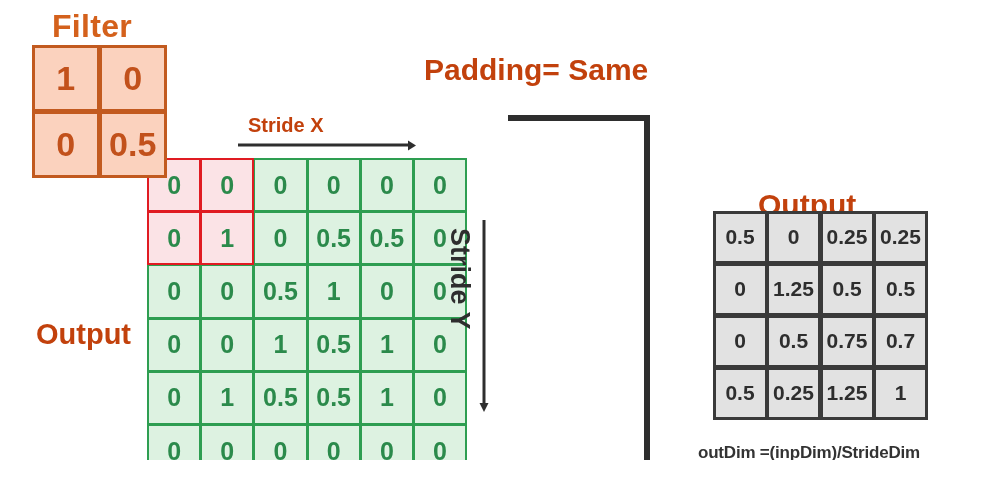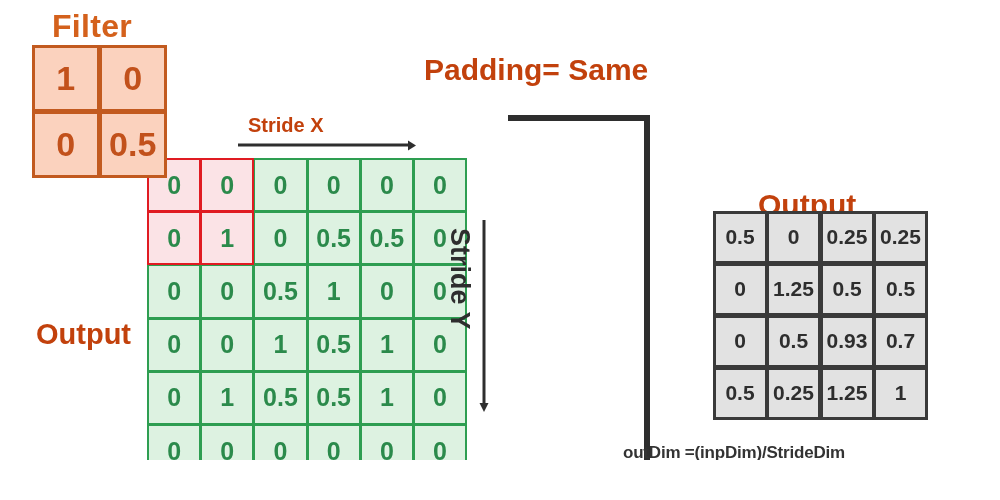--- a/index.html
+++ b/index.html
@@ -46,21 +46,21 @@
     top: 170px;
     font-size: 30px;
     margin-top: 20px;
   }
   #input-label {
     left: 36px;
     top: 320px;
     font-size: 29px;
   }
   #formula-label {
-    left: 623px;
+    left: 698px;
     top: 443px;
     font-size: 17px;
     font-weight: bold;
     color: #333333;
     letter-spacing: -0.2px;
   }
 
   
   #stride-x-label {
     left: 248px;
@@ -264,21 +264,21 @@
       <div class="cell">0.5</div>
       <div class="cell">0</div>
       <div class="cell">0.25</div>
       <div class="cell">0.25</div>
       <div class="cell">0</div>
       <div class="cell">1.25</div>
       <div class="cell">0.5</div>
       <div class="cell">0.5</div>
       <div class="cell">0</div>
       <div class="cell">0.5</div>
-      <div class="cell">0.93</div>
+      <div class="cell">0.75</div>
       <div class="cell">0.7</div>
       <div class="cell">0.5</div>
       <div class="cell">0.25</div>
       <div class="cell">1.25</div>
       <div class="cell">1</div>
     </div>
 
   <div class="abs" id="formula-label">outDim =(inpDim)/StrideDim</div>
 
 </div>

